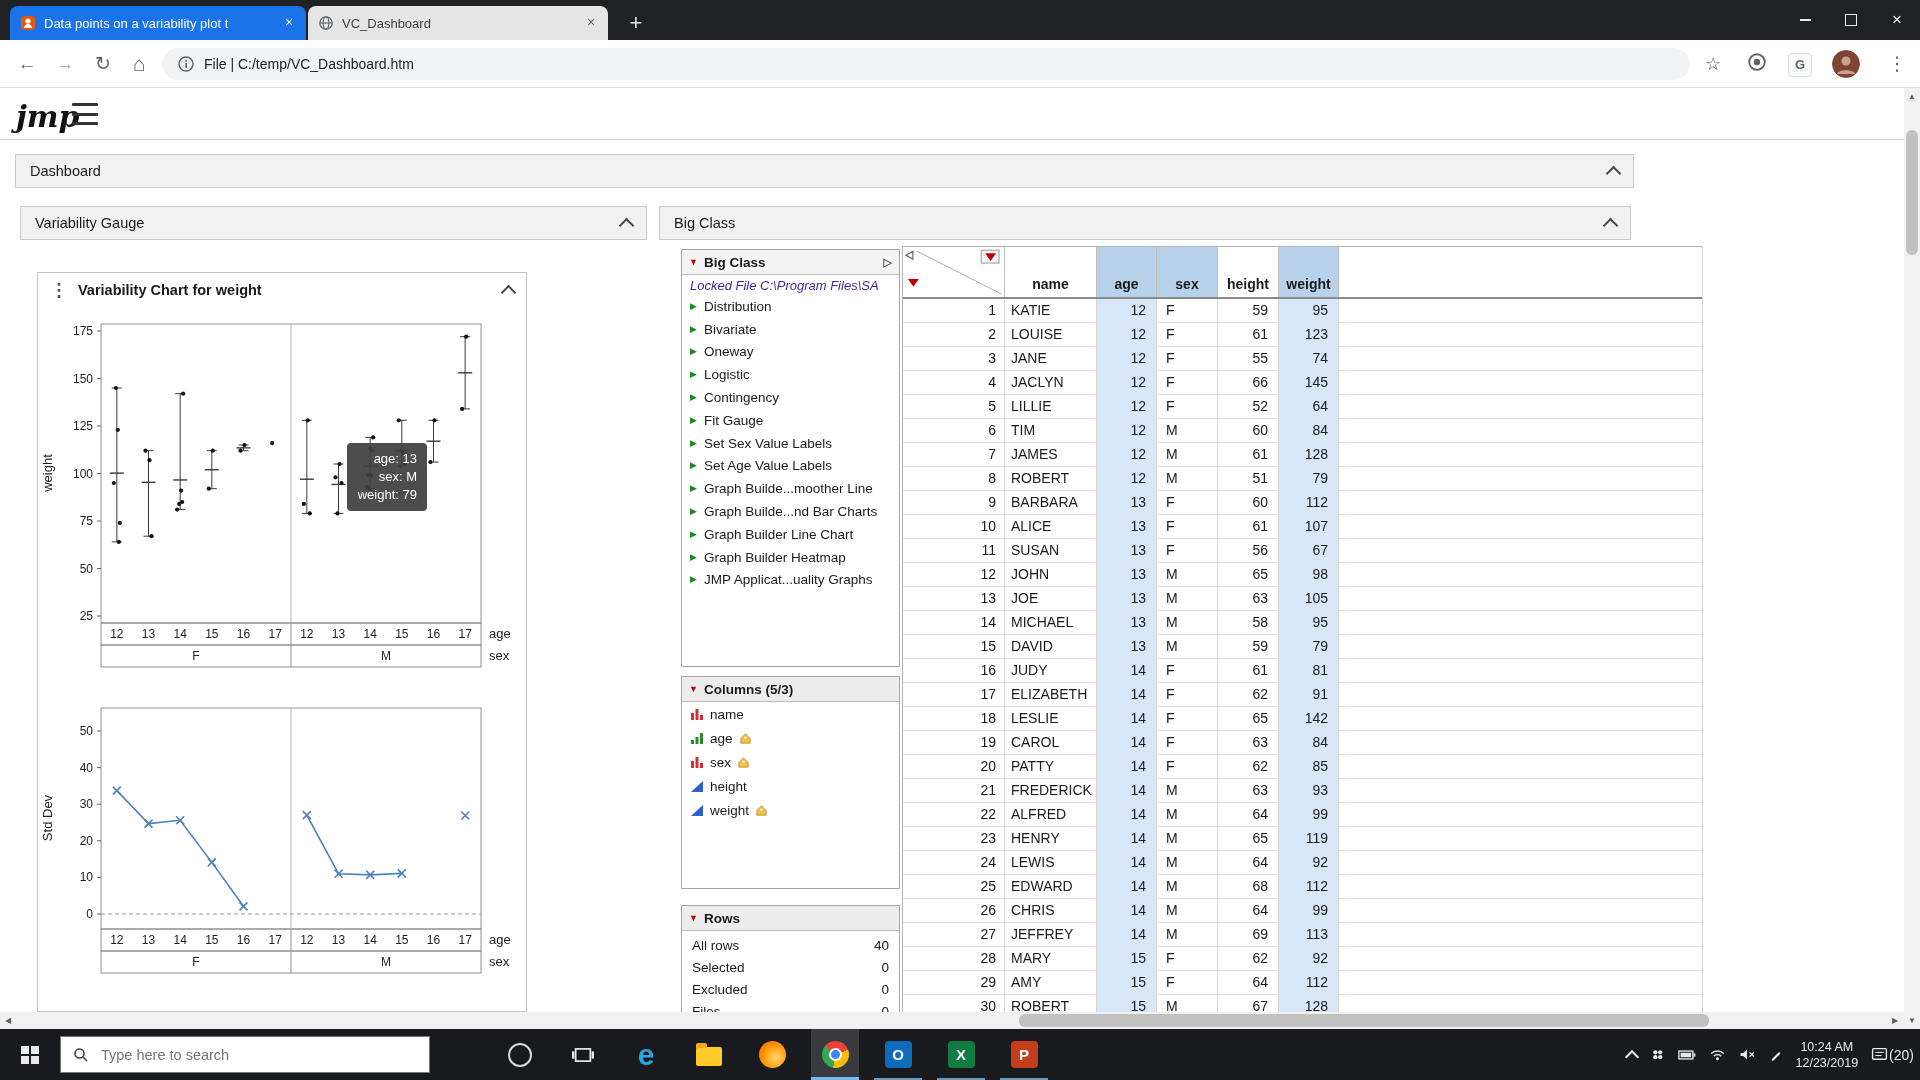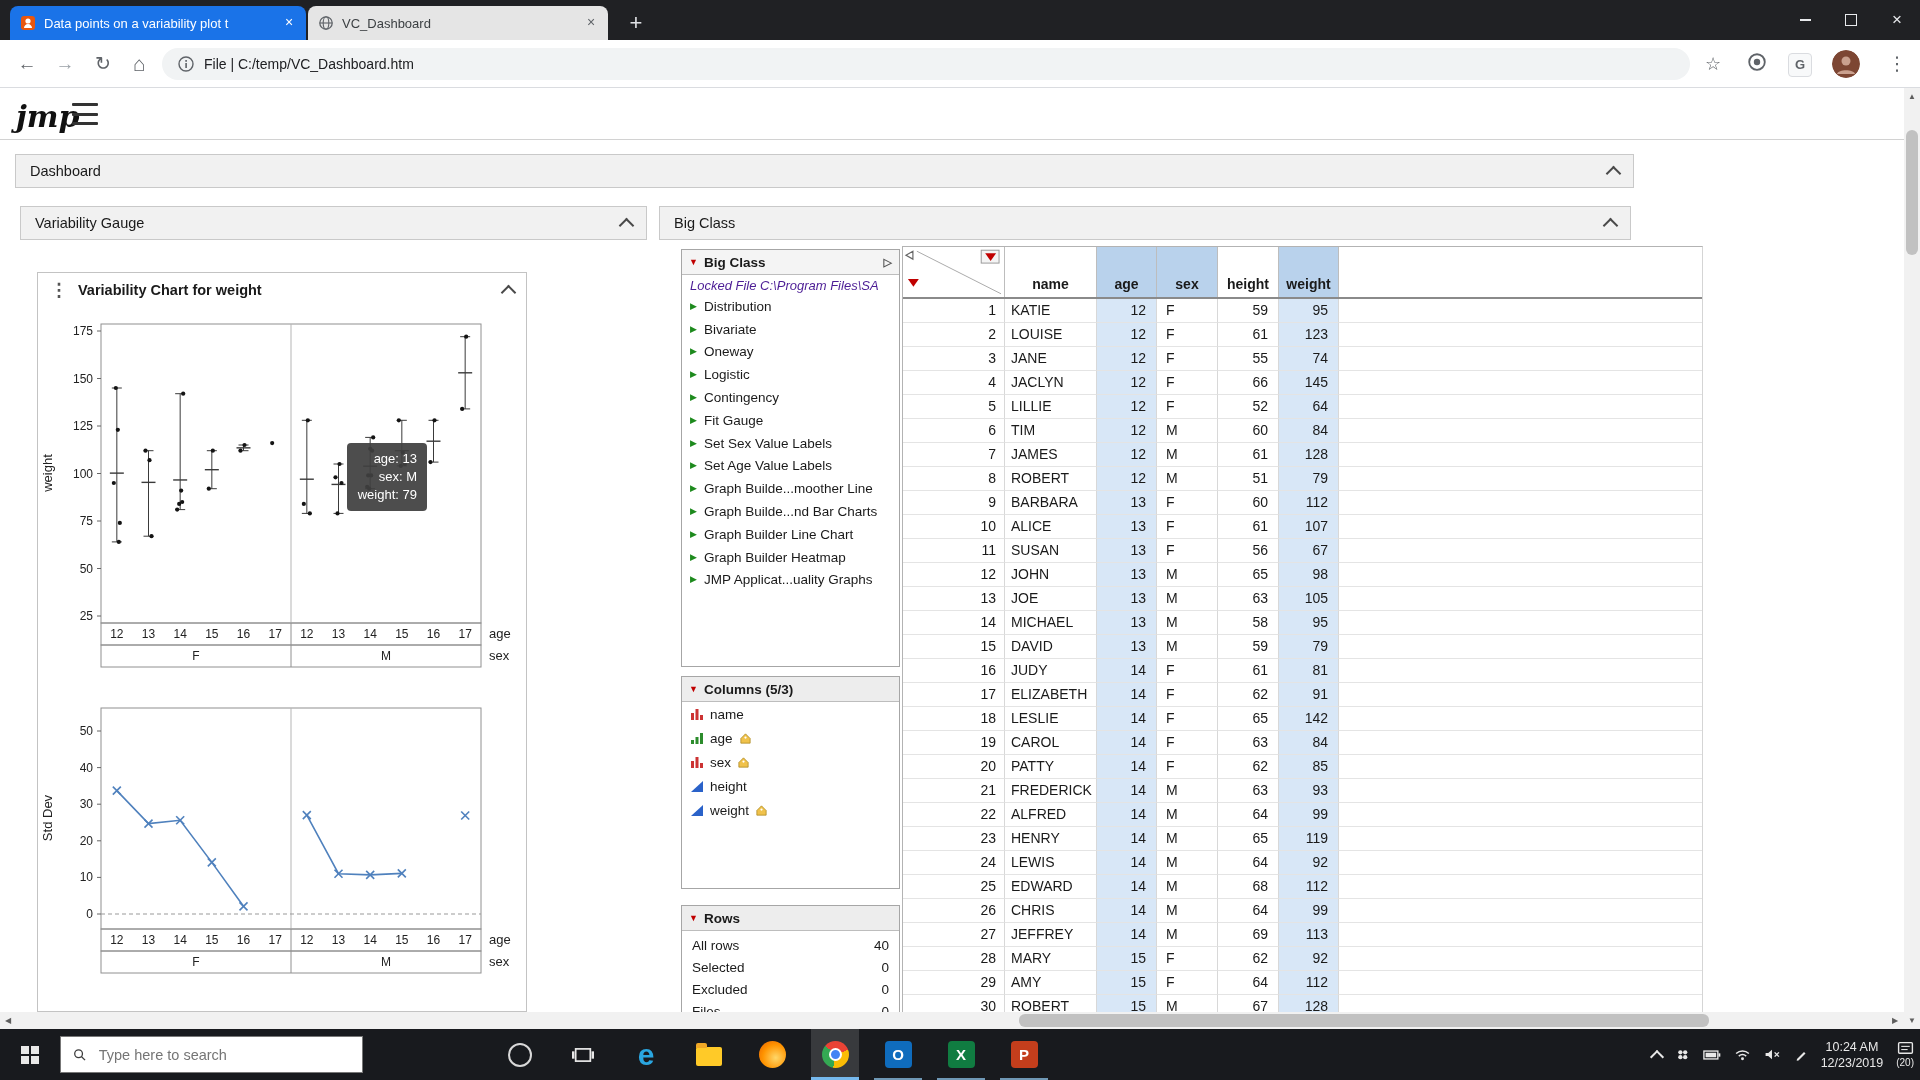--- a/index.html
+++ b/index.html
@@ -90,42 +90,42 @@
   
   #vscroll{position:absolute;left:1904px;top:88px;width:16px;height:941px;background:#f1f1f1}
   #vthumb{position:absolute;left:2px;top:42px;width:12px;height:125px;background:#c1c1c1;border-radius:6px}
   .sarrow{position:absolute;width:16px;height:17px;color:#5e5e5e;font-size:8px;text-align:center;line-height:17px}
   #hscroll{position:absolute;left:0;top:1012px;width:1904px;height:17px;background:#f1f1f1}
   #hthumb{position:absolute;left:1019px;top:2px;width:690px;height:13px;background:#c1c1c1;border-radius:6px}
 
   
   #taskbar{position:absolute;left:0;top:1029px;width:1920px;height:51px;background:#181a1e;color:#e8e8e8}
   #startbtn{position:absolute;left:0;top:0;width:60px;height:51px;display:flex;align-items:center;justify-content:center}
-  #tsearch{position:absolute;left:60px;top:7px;width:303px;height:37px;background:#fff;border:1px solid #777;
+  #tsearch{position:absolute;left:60px;top:7px;width:370px;height:37px;background:#fff;border:1px solid #777;
            box-sizing:border-box;display:flex;align-items:center;gap:10px;padding:0 12px}
   #tsearch input{border:none;outline:none;font-size:14.5px;color:#333;width:290px;background:transparent;
                  font-family:"Liberation Sans",sans-serif}
   .tb-slot{position:absolute;top:0;width:48px;height:51px;display:flex;align-items:center;justify-content:center}
   .tb-active{background:rgba(255,255,255,.14);box-shadow:inset 0 -3px 0 #76b9ed}
   .runline{box-shadow:inset 0 -2px 0 #6f98b5}
   .appglyph{width:27px;height:27px;border-radius:4px;display:flex;align-items:center;justify-content:center;
             color:#fff;font-weight:bold;font-size:15px}
   .ic-edge{font-size:30px;font-weight:bold;color:#2aa6e0}
   .ic-folder{width:26px;height:19px;background:#ffca28;border-radius:2px;position:relative;margin-top:4px}
   .ic-folder:before{content:"";position:absolute;left:0;top:-4px;width:11px;height:5px;background:#f0a826;border-radius:2px 2px 0 0}
   .ic-ff{width:27px;height:27px;border-radius:50%;background:radial-gradient(circle at 62% 62%, #ffd768 0%, #ff9400 55%, #e55b00 100%)}
   .ic-chrome{width:27px;height:27px;border-radius:50%;position:relative;
              background:conic-gradient(from -50deg,#ea4335 0deg 120deg,#fbbc05 120deg 240deg,#34a853 240deg 360deg)}
   .ic-chrome:after{content:"";position:absolute;left:7px;top:7px;width:9px;height:9px;border-radius:50%;
                    background:#4285f4;border:2.5px solid #fff}
   .ic-cortana{width:20px;height:20px;border:2px solid #d8d8d8;border-radius:50%}
   #tray{position:absolute;right:6px;top:0;height:51px;display:flex;align-items:center;gap:13px}
   .chevup{width:8px;height:8px;border-top:2px solid #e8e8e8;border-right:2px solid #e8e8e8;transform:rotate(-45deg);margin-top:4px}
   #clock{font-size:12.5px;line-height:16px;text-align:center}
-  #action20{display:flex;flex-direction:column;align-items:center;gap:1px;font-size:10px}
+  #action20{display:flex;flex-direction:row;align-items:center;gap:1px;font-size:14px}
 </style>
 </head>
 <body>
 
 <div id="tabstrip">
   <div id="tab1" class="tab">
     <span class="favicon">
       <svg viewBox="0 0 16 16">
           <rect x="1" y="1" width="14" height="14" rx="3" fill="#e8560e"></rect>
           <circle cx="8" cy="6" r="2.6" fill="#fff"></circle>

